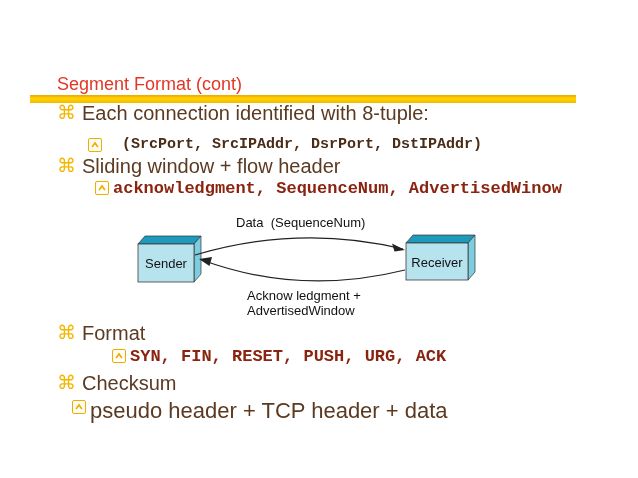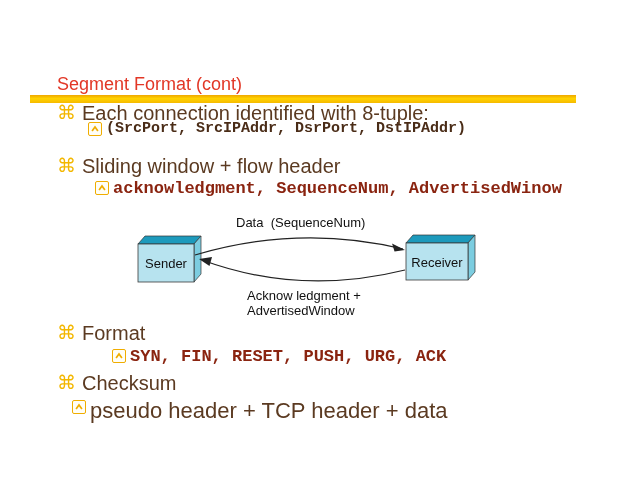--- a/index.html
+++ b/index.html
@@ -17,21 +17,21 @@
   .b{left:57px;font-size:20px;line-height:1.12;color:#5b3a21;}
   .bmark{flex:none;width:25px;font-size:19px;line-height:1.1;color:#f3b700;padding-top:1px;}
   .b1{top:82px;} .b2{top:135px;} .b3{top:302px;} .b4{top:352px;}
   .sicon{
     flex:none;width:12px;height:12px;border:1.5px solid #f0ad00;border-radius:2px;
     margin-right:4px;margin-top:2px;display:flex;align-items:center;justify-content:center;
     background:#fffef6;
   }
   .sicon svg{width:10px;height:10px;display:block;}
   .mono{font-family:"Liberation Mono",monospace;font-weight:bold;}
-  .s1{top:100px;left:88px;font-size:15px;color:#4a2c17;line-height:1.15;}
+  .s1{top:116px;left:88px;font-size:15px;color:#4a2c17;line-height:1.15;gap:16px;}
   .s2{top:159px;left:95px;font-size:17px;color:#8a2410;line-height:1.15;justify-content:center;}
   .s3{top:327px;left:112px;font-size:17px;color:#8a2410;line-height:1.15;}
   .s4{top:378px;left:72px;font-size:22px;color:#5b3a21;line-height:1.15;}
   .diagram{position:absolute;left:120px;top:190px;width:372px;height:112px;}
   .diagram text{font-family:"Liberation Sans",sans-serif;fill:#111;white-space:pre;}
 </style>
 </head>
 <body>
 
 <div class="slide">

